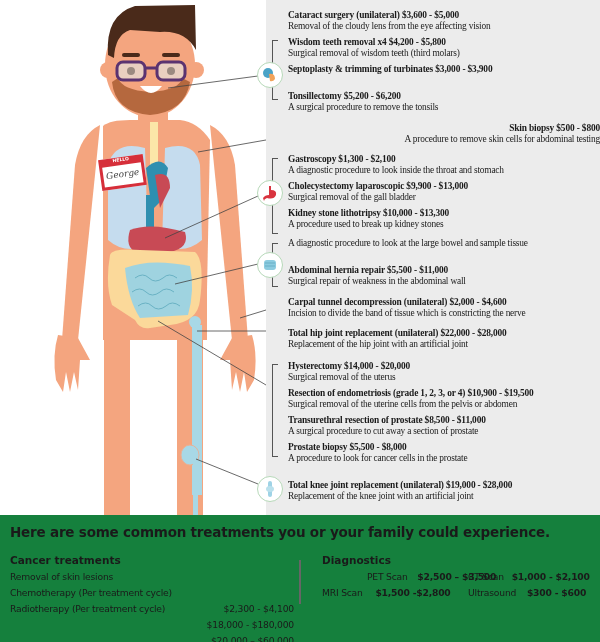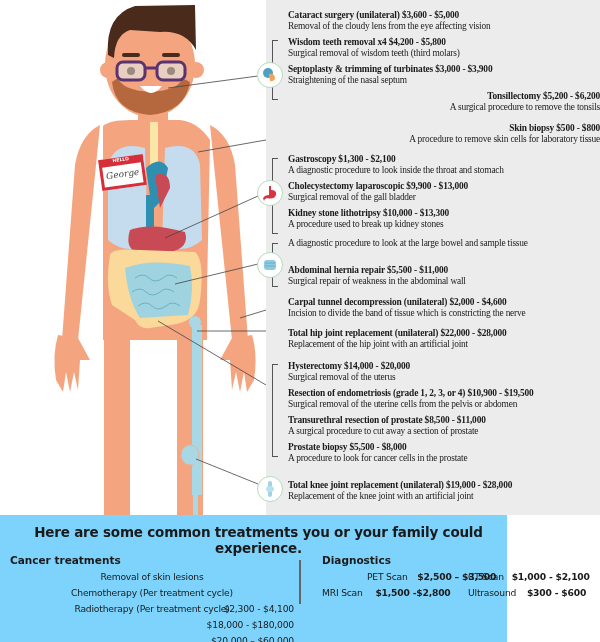--- a/index.html
+++ b/index.html
@@ -12,21 +12,21 @@
   .proc-panel { position: absolute; left: 266px; top: 0; width: 334px; height: 515px; background: #ececec; }
 
   .proc { position: absolute; left: 22px; width: 312px; line-height: 11px; font-family: Liberation Serif, serif; }
   .proc .name { font-size: 9.4px; font-weight: bold; white-space: nowrap; letter-spacing: -0.15px; }
   .proc .desc { font-size: 9.4px; white-space: nowrap; letter-spacing: -0.2px; color: #222; }
 
   .bracket { position: absolute; left: 6px; width: 6px; border: 1px solid #555; border-right: none; }
 
   .icon-circle { position: absolute; width: 26px; height: 26px; border-radius: 50%; background: #ffffff; border: 1.5px solid #b7d9b9; display: flex; align-items: center; justify-content: center; }
 
-  .bottom { position: absolute; left: 0; top: 515px; width: 507px; height: 127px; background: #7dd3fc; text-align: center; }
+  .bottom { position: absolute; left: 0; top: 515px; width: 600px; height: 127px; background: #15803d; }
   .bottom-title { position: absolute; left: 10px; top: 9px; font-size: 13.5px; font-weight: bold; letter-spacing: -0.2px; }
   .sec-title { position: absolute; font-size: 10.5px; font-weight: bold; }
   .row { position: absolute; font-size: 9.2px; white-space: nowrap; letter-spacing: -0.2px; }
   .row .val { position: absolute; margin-top: 32px; }
   .divider { position: absolute; left: 299px; top: 560px; width: 2px; height: 44px; background: #666; }
   .diag-label { font-weight: normal; }
   .diag-val { font-weight: bold; }
 </style>
 </head>
 <body>
@@ -118,29 +118,28 @@
     <div class="proc" style="top:10px;">
       <div class="name">Cataract surgery (unilateral) $3,600 - $5,000</div>
       <div class="desc">Removal of the cloudy lens from the eye affecting vision</div>
     </div>
     <div class="proc" style="top:37px;">
       <div class="name">Wisdom teeth removal x4 $4,200 - $5,800</div>
       <div class="desc">Surgical removal of wisdom teeth (third molars)</div>
     </div>
     <div class="proc" style="top:64px;">
       <div class="name">Septoplasty &amp; trimming of turbinates $3,000 - $3,900</div>
-      <div class="desc">Straightening of the nasal septum</div>
-    </div>
-    <div class="proc" style="top:91px;text-align:right;">
+    </div>
+    <div class="proc" style="top:91px;">
       <div class="name">Tonsillectomy $5,200 - $6,200</div>
       <div class="desc">A surgical procedure to remove the tonsils</div>
     </div>
     <div class="proc" style="top:123px;text-align:right;">
       <div class="name">Skin biopsy $500 - $800</div>
-      <div class="desc">A procedure to remove skin cells for laboratory tissue</div>
+      <div class="desc">A procedure to remove skin cells for abdominal testing</div>
     </div>
     <div class="proc" style="top:154px;">
       <div class="name">Gastroscopy $1,300 - $2,100</div>
       <div class="desc">A diagnostic procedure to look inside the throat and stomach</div>
     </div>
     <div class="proc" style="top:181px;">
       <div class="name">Cholecystectomy laparoscopic $9,900 - $13,000</div>
       <div class="desc">Surgical removal of the gall bladder</div>
     </div>
     <div class="proc" style="top:208px;">

